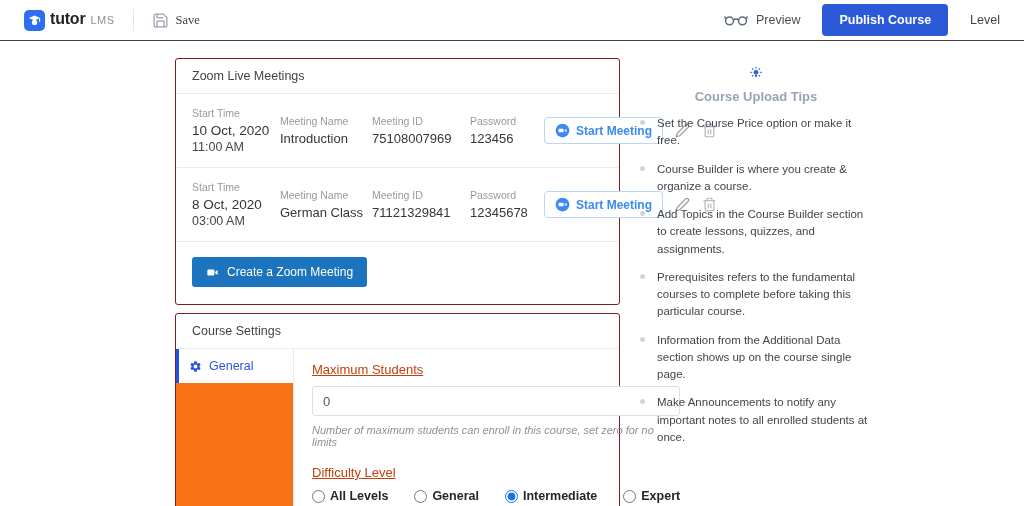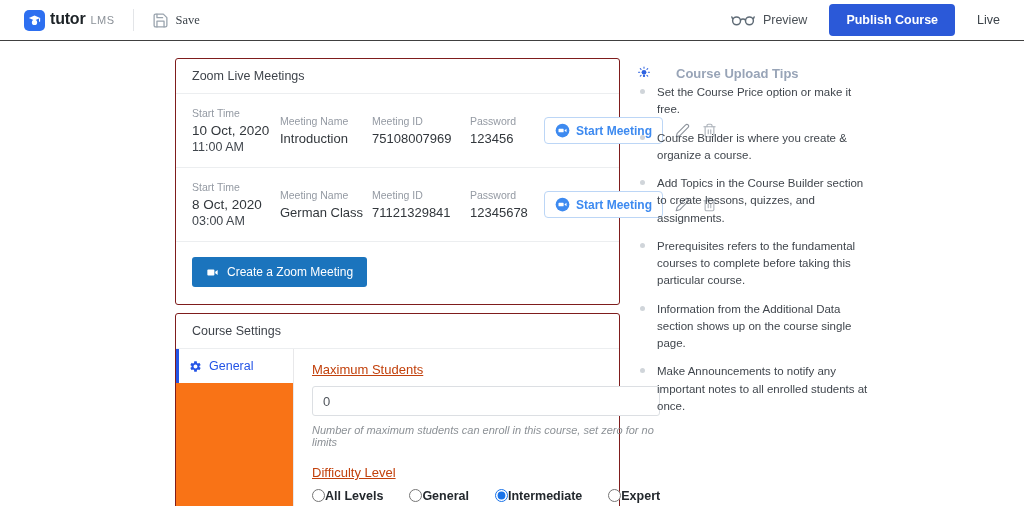--- a/index.html
+++ b/index.html
@@ -66,27 +66,27 @@
     background: #fff; border-left: 3px solid #2454e6; color: #2454e6;
     font-size: 12.5px; cursor: pointer; }
   .tab svg { flex: none; }
   .settings-content { flex: 1; padding: 13px 18px 14px; }
   .field-label { font-size: 13px; color: #c2410c; margin-bottom: 9px; text-decoration: underline; }
   .text-input { width: 100%; height: 30px; border: 1px solid #dcdfe3; border-radius: 3px;
     padding: 0 10px; font-family: inherit; font-size: 13px; color: #50555c; background: #fff; }
   .help-text { font-size: 11px; font-style: italic; color: #8c9196; margin-top: 8px; }
   .difficulty-label { margin-top: 17px; }
   .radio-row { display: flex; align-items: center; gap: 26px; margin-top: 9px; }
-  .radio-opt { display: flex; align-items: flex-start; font-size: 12.5px;
+  .radio-opt { display: flex; align-items: flex-end; gap: 5px; font-size: 12.5px;
     font-weight: 700; color: #23282d; cursor: pointer; white-space: nowrap; }
   .radio-opt input { width: 13px; height: 13px; accent-color: #1a73e8; margin: 0; cursor: pointer; }
 
   
   .tips { width: 240px; flex: none; padding-top: 7px; }
-  .tips-header { display: flex; align-items: center; gap: 24px; margin-bottom: 3px; }
+  .tips-header { display: flex; align-items: center; gap: 8px; margin-bottom: 11px; flex-direction: column; }
   .tips-header svg { color: #2f63e0; flex: none; }
   .tips-title { font-size: 13px; font-weight: 700; color: #98a4b7; }
   .tips-list { list-style: none; }
   .tips-list li { position: relative; padding-left: 21px; font-size: 11.5px; line-height: 1.5;
     color: #40464d; margin-bottom: 11px; }
   .tips-list li::before { content: ""; position: absolute; left: 4px; top: 5px;
     width: 5px; height: 5px; border-radius: 50%; background: #d0d5da; }
 </style>
 </head>
 <body>
@@ -121,21 +121,21 @@
           <circle cx="6.5" cy="8" r="4.6"></circle>
             <circle cx="21.5" cy="8" r="4.6"></circle>
           <path d="M11.1 7c1.6-1.7 4.2-1.7 5.8 0"></path>
             <path d="M1.9 5.5 1 3.5"></path>
             <path d="M26.1 5.5 27 3.5"></path>
         </svg>
       </span>
       <span>Preview</span>
     </button>
     <button class="publish-btn">Publish Course</button>
-    <button class="exit-btn">Live</button>
+    <button class="exit-btn">Level</button>
   </div>
 </div>
 
 <div class="content">
   <div class="main-col">
 
     <div class="panel">
       <div class="panel-header">Zoom Live Meetings</div>
 
       <div class="mrow">

